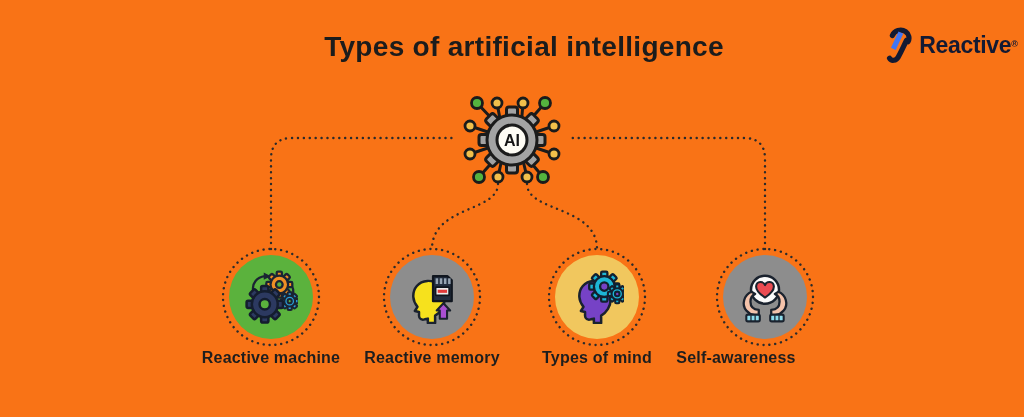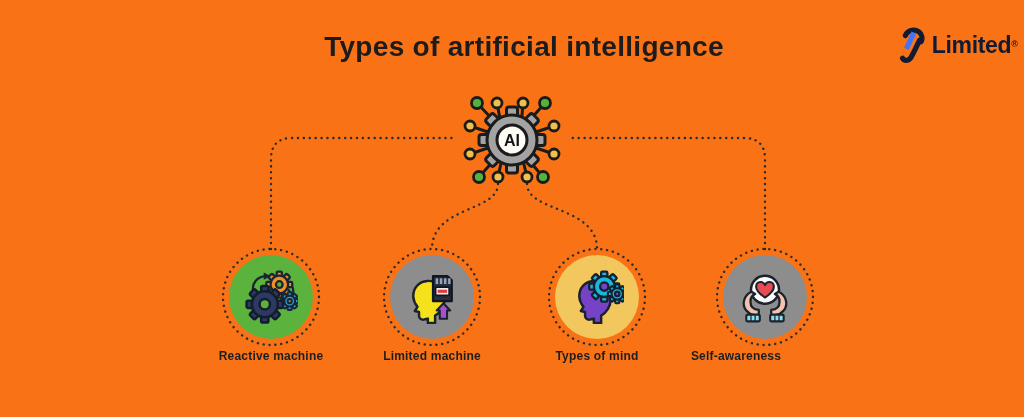--- a/index.html
+++ b/index.html
@@ -24,38 +24,38 @@
   .logo-reg{font-size:9px;vertical-align:super;font-weight:700;color:#131a33;}
   .overlay{position:absolute;left:0;top:0;}
   .ai-chip{position:absolute;left:460px;top:92px;}
   .node{
     position:absolute;top:255px;width:84px;height:84px;border-radius:50%;
     display:flex;align-items:center;justify-content:center;
   }
   .node-1{left:229px;} .node-2{left:390px;} .node-3{left:555px;} .node-4{left:723px;}
   .node-label{
     position:absolute;top:349px;transform:translateX(-50%);
-    white-space:nowrap;font-size:12px;font-weight:600;color:#1e1e1e;letter-spacing:.2px;
+    white-space:nowrap;font-size:16px;font-weight:600;color:#1e1e1e;letter-spacing:.2px;
   }
   .lbl-1{left:271px;} .lbl-2{left:432px;} .lbl-3{left:597px;} .lbl-4{left:736px;}
 </style>
 </head>
 <body>
 
 <div class="canvas" style="background: #f97316; padding-left: 24px;">
 
   <div class="title">Types of artificial intelligence</div>
 
   <div class="logo">
     <svg width="30" height="36" viewBox="0 0 30 38">
       <path d="M8,9 C10,4 17,1.5 22,5 C25.5,7.5 26.5,12 24.5,15.5" fill="none" stroke-width="5.5" stroke-linecap="round" stroke="#131a33"></path>
       <path d="M17,6 L9,23" fill="none" stroke-width="5.5" stroke-linecap="butt" stroke="#4076f5"></path>
       <path d="M23,14 C20,20 17,27 14,32 C12,35.5 7,36.5 5,33" fill="none" stroke-width="5.5" stroke-linecap="round" stroke="#131a33"></path>
     </svg>
-    <div><span class="logo-text">Limited</span><span class="logo-reg">®</span></div>
+    <div><span class="logo-text">Reactive</span><span class="logo-reg">®</span></div>
   </div>
 
   <svg class="overlay" width="1024" height="417" viewBox="0 0 1024 417">
     <g fill="none" stroke-width="2.4" stroke-linecap="round" stroke-dasharray="0.1 5.8" stroke="#2b2b2b">
       <path d="M271,249 L271,159 Q271,138 292,138 L457,138"></path>
       <path d="M765,249 L765,159 Q765,138 744,138 L567,138"></path>
       <path d="M498,184 C498,212 432,206 432,249"></path>
       <path d="M527,184 C527,212 597,206 597,249"></path>
       <circle cx="271" cy="297" r="48"></circle>
       <circle cx="432" cy="297" r="48"></circle>
@@ -186,17 +186,17 @@
       <rect x="8" y="43" width="13" height="6.5" rx="1.5" fill="#8edcec" stroke="#1a222e" stroke-width="2"></rect>
       <rect x="31" y="43" width="13" height="6.5" rx="1.5" fill="#8edcec" stroke="#1a222e" stroke-width="2"></rect>
       <line x1="12.5" y1="43.5" x2="12.5" y2="49" stroke="#1a222e" stroke-width="1.2"></line>
       <line x1="16.5" y1="43.5" x2="16.5" y2="49" stroke="#1a222e" stroke-width="1.2"></line>
       <line x1="35.5" y1="43.5" x2="35.5" y2="49" stroke="#1a222e" stroke-width="1.2"></line>
       <line x1="39.5" y1="43.5" x2="39.5" y2="49" stroke="#1a222e" stroke-width="1.2"></line>
     </svg>
   </div>
 
   <div class="node-label lbl-1">Reactive machine</div>
-  <div class="node-label lbl-2">Limited machine</div>
+  <div class="node-label lbl-2">Reactive memory</div>
   <div class="node-label lbl-3">Types of mind</div>
   <div class="node-label lbl-4">Self-awareness</div>
 
 </div>
 
 </body></html>

